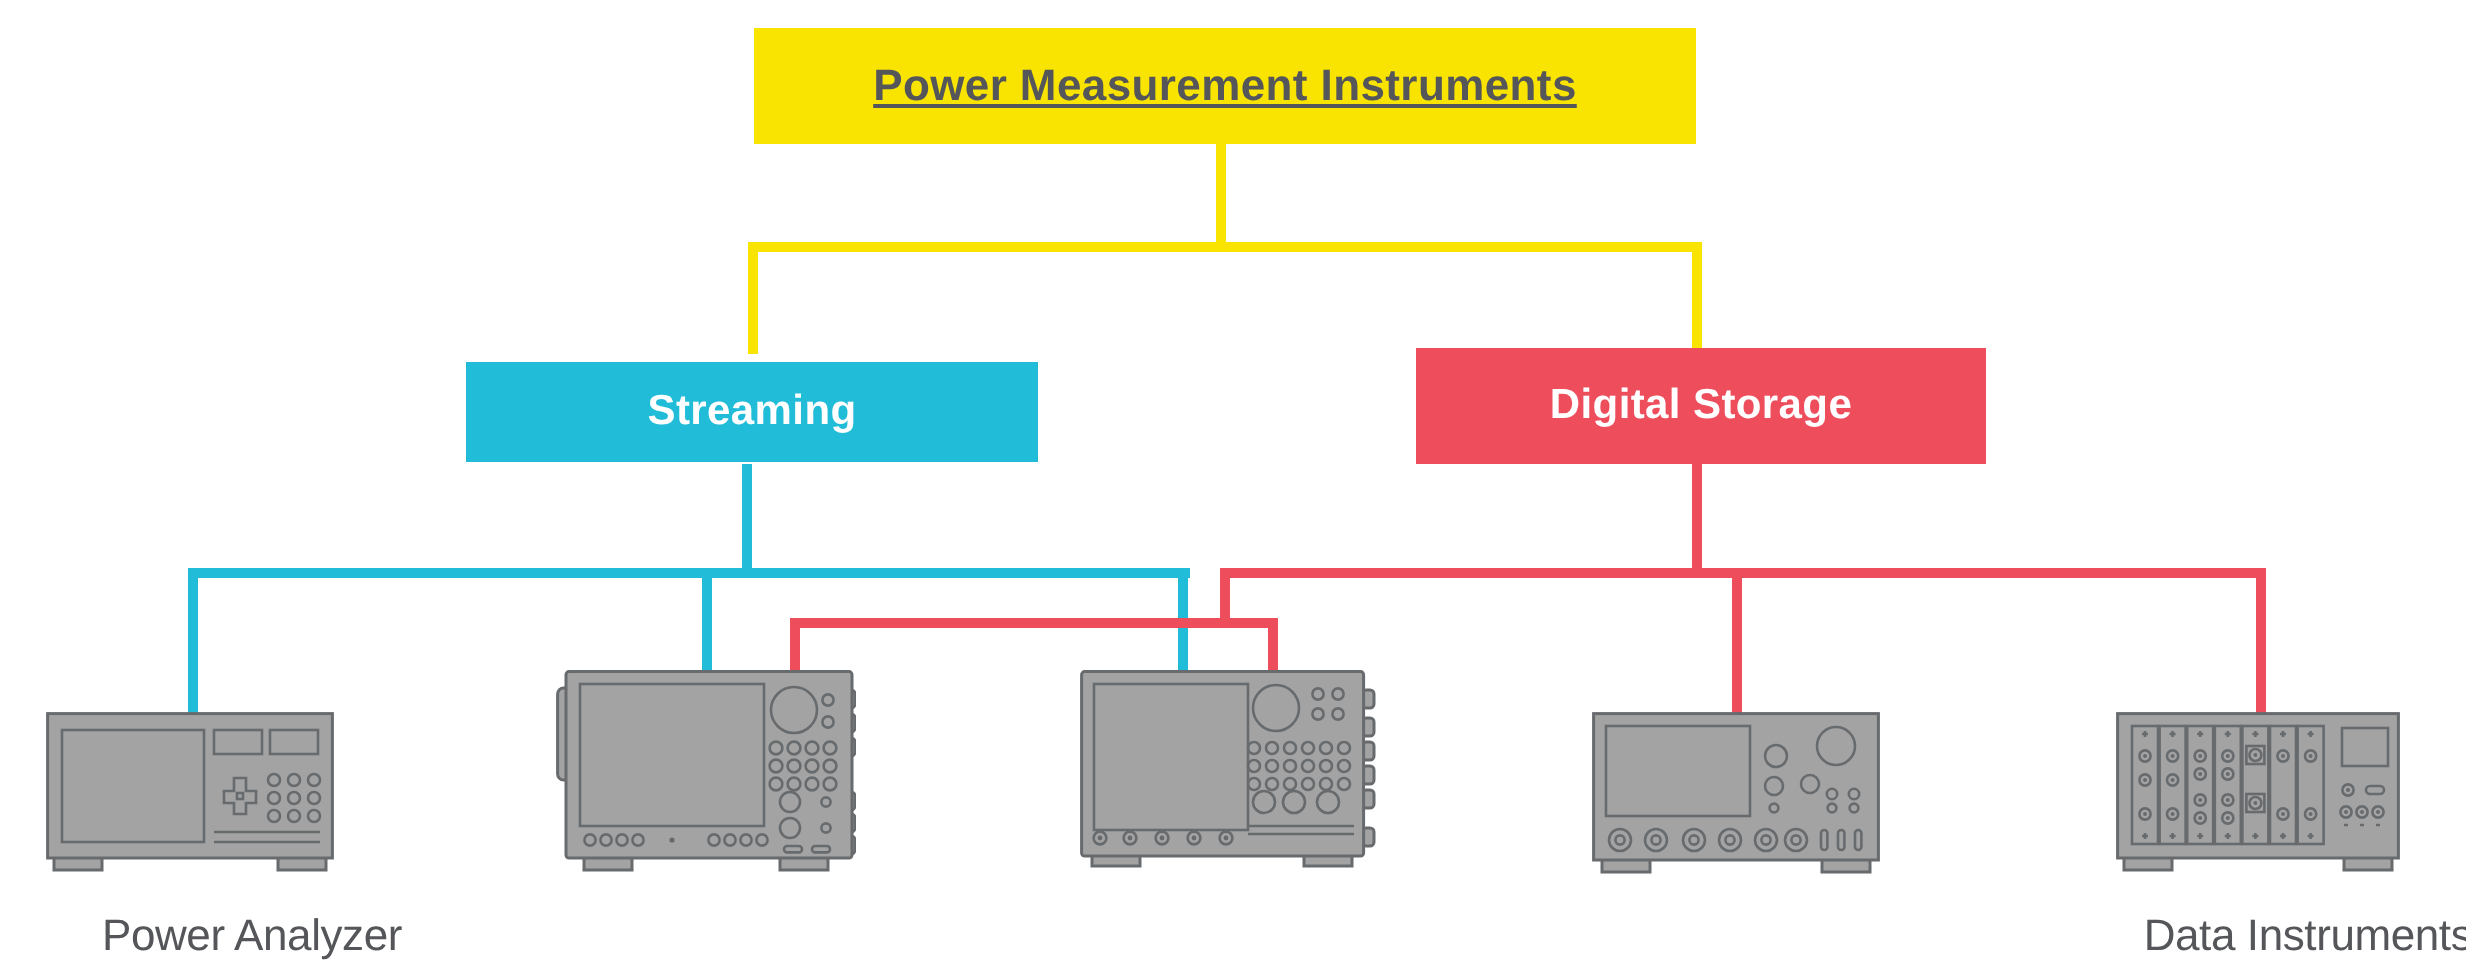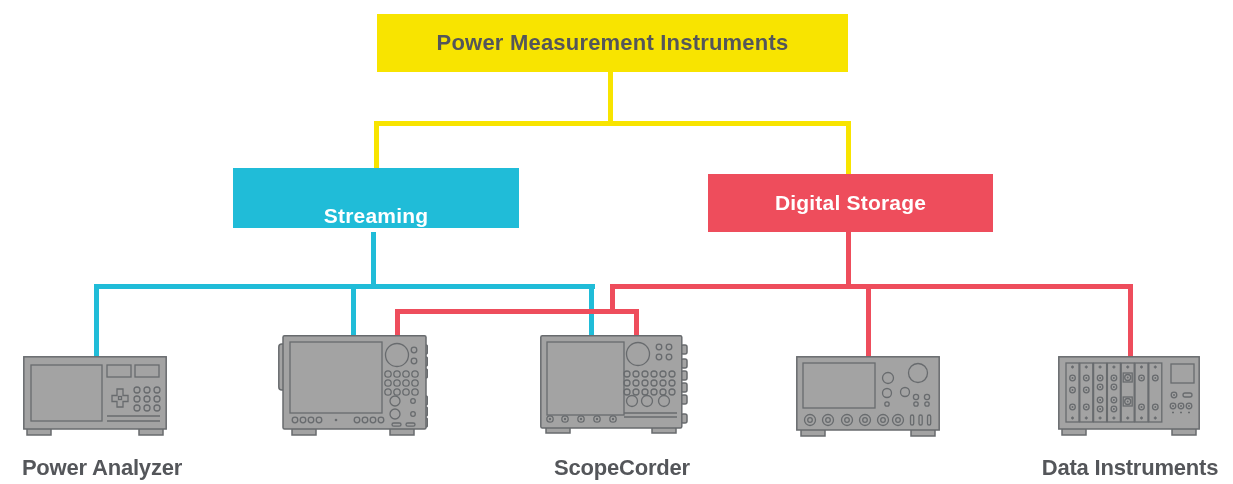--- a/index.html
+++ b/index.html
@@ -19,28 +19,29 @@
     font-family:"Liberation Sans",sans-serif;overflow:hidden;
   }
   .seg{position:absolute;}
   .c-yellow{background:var(--brand-yellow);}
   .c-cyan{background:var(--brand-cyan);}
   .c-red{background:var(--brand-red);}
   .node{
     position:absolute;display:flex;align-items:center;justify-content:center;
     font-weight:700;font-size:21px;letter-spacing:0.2px;
   }
-  .node-root{background:var(--brand-yellow);color:var(--text-dark);}
+  .node-root{background:var(--brand-yellow);color:var(--text-dark);text-decoration:underline;}
   .node-cyan{background:var(--brand-cyan);color:var(--text-on-color);}
   .node-red{background:var(--brand-red);color:var(--text-on-color);}
   .instrument{position:absolute;}
   .inst-label{
     position:absolute;top:455px;transform:translateX(-50%);
-    font-weight:700;font-size:22px;color:var(--text-dark);white-space:nowrap;
+    font-weight:400;font-size:22px;color:var(--text-dark);white-space:nowrap;
     letter-spacing:-0.2px;
+    margin-left:24px;
   }
   svg .body{fill:var(--instrument-fill);stroke:var(--instrument-stroke);stroke-width:1.5;}
   svg .ln{fill:none;stroke:var(--instrument-stroke);stroke-width:1.3;}
   svg .dot{fill:var(--instrument-stroke);stroke:none;}
 </style>
 </head>
 <body>
 
 <div class="canvas">
 
@@ -60,21 +61,21 @@
   <div class="seg c-red" style="left:610px;top:284px;width:5px;height:30px;"></div>
   <div class="seg c-red" style="left:395px;top:309px;width:244px;height:5px;"></div>
   <div class="seg c-red" style="left:395px;top:309px;width:5px;height:30px;"></div>
   <div class="seg c-red" style="left:634px;top:309px;width:5px;height:30px;"></div>
   <div class="seg c-red" style="left:866px;top:284px;width:5px;height:76px;"></div>
   <div class="seg c-red" style="left:1128px;top:284px;width:5px;height:76px;"></div>
 
   <div class="node node-root" style="left:377px;top:14px;width:471px;height:58px;font-size:22px;">
     <span>Power Measurement Instruments</span>
   </div>
-  <div class="node node-cyan" style="left:233px;top:168px;width:286px;height:60px;align-items:flex-end;">
+  <div class="node node-cyan" style="left:233px;top:181px;width:286px;height:50px;">
     <span>Streaming</span>
   </div>
   <div class="node node-red" style="left:708px;top:174px;width:285px;height:58px;">
     <span>Digital Storage</span>
   </div>
 
   <svg class="instrument" style="left:23px;top:356px;" width="144" height="81" viewBox="0 0 144 81">
     <rect class="body" x="4" y="68" width="24" height="11"></rect>
     <rect class="body" x="116" y="68" width="24" height="11"></rect>
     <rect class="body" x="0.8" y="0.8" width="142.4" height="72.2"></rect>
@@ -292,16 +293,15 @@
     <circle class="ln" cx="115" cy="50" r="2.8"></circle>
       <circle class="dot" cx="115" cy="50" r="1"></circle>
     <circle class="ln" cx="123" cy="50" r="2.8"></circle>
       <circle class="dot" cx="123" cy="50" r="1"></circle>
     <circle class="ln" cx="131" cy="50" r="2.8"></circle>
       <circle class="dot" cx="131" cy="50" r="1"></circle>
     <path class="ln" d="M114 56.5 h2 M122 56.5 h2 M130 56.5 h2"></path>
   </svg>
 
   <div class="inst-label" style="left:102px;">Power Analyzer</div>
-  <div class="inst-label" style="left:622px;">ScopeCorder</div>
   <div class="inst-label" style="left:1130px;">Data Instruments</div>
 
 </div>
 
 </body></html>

